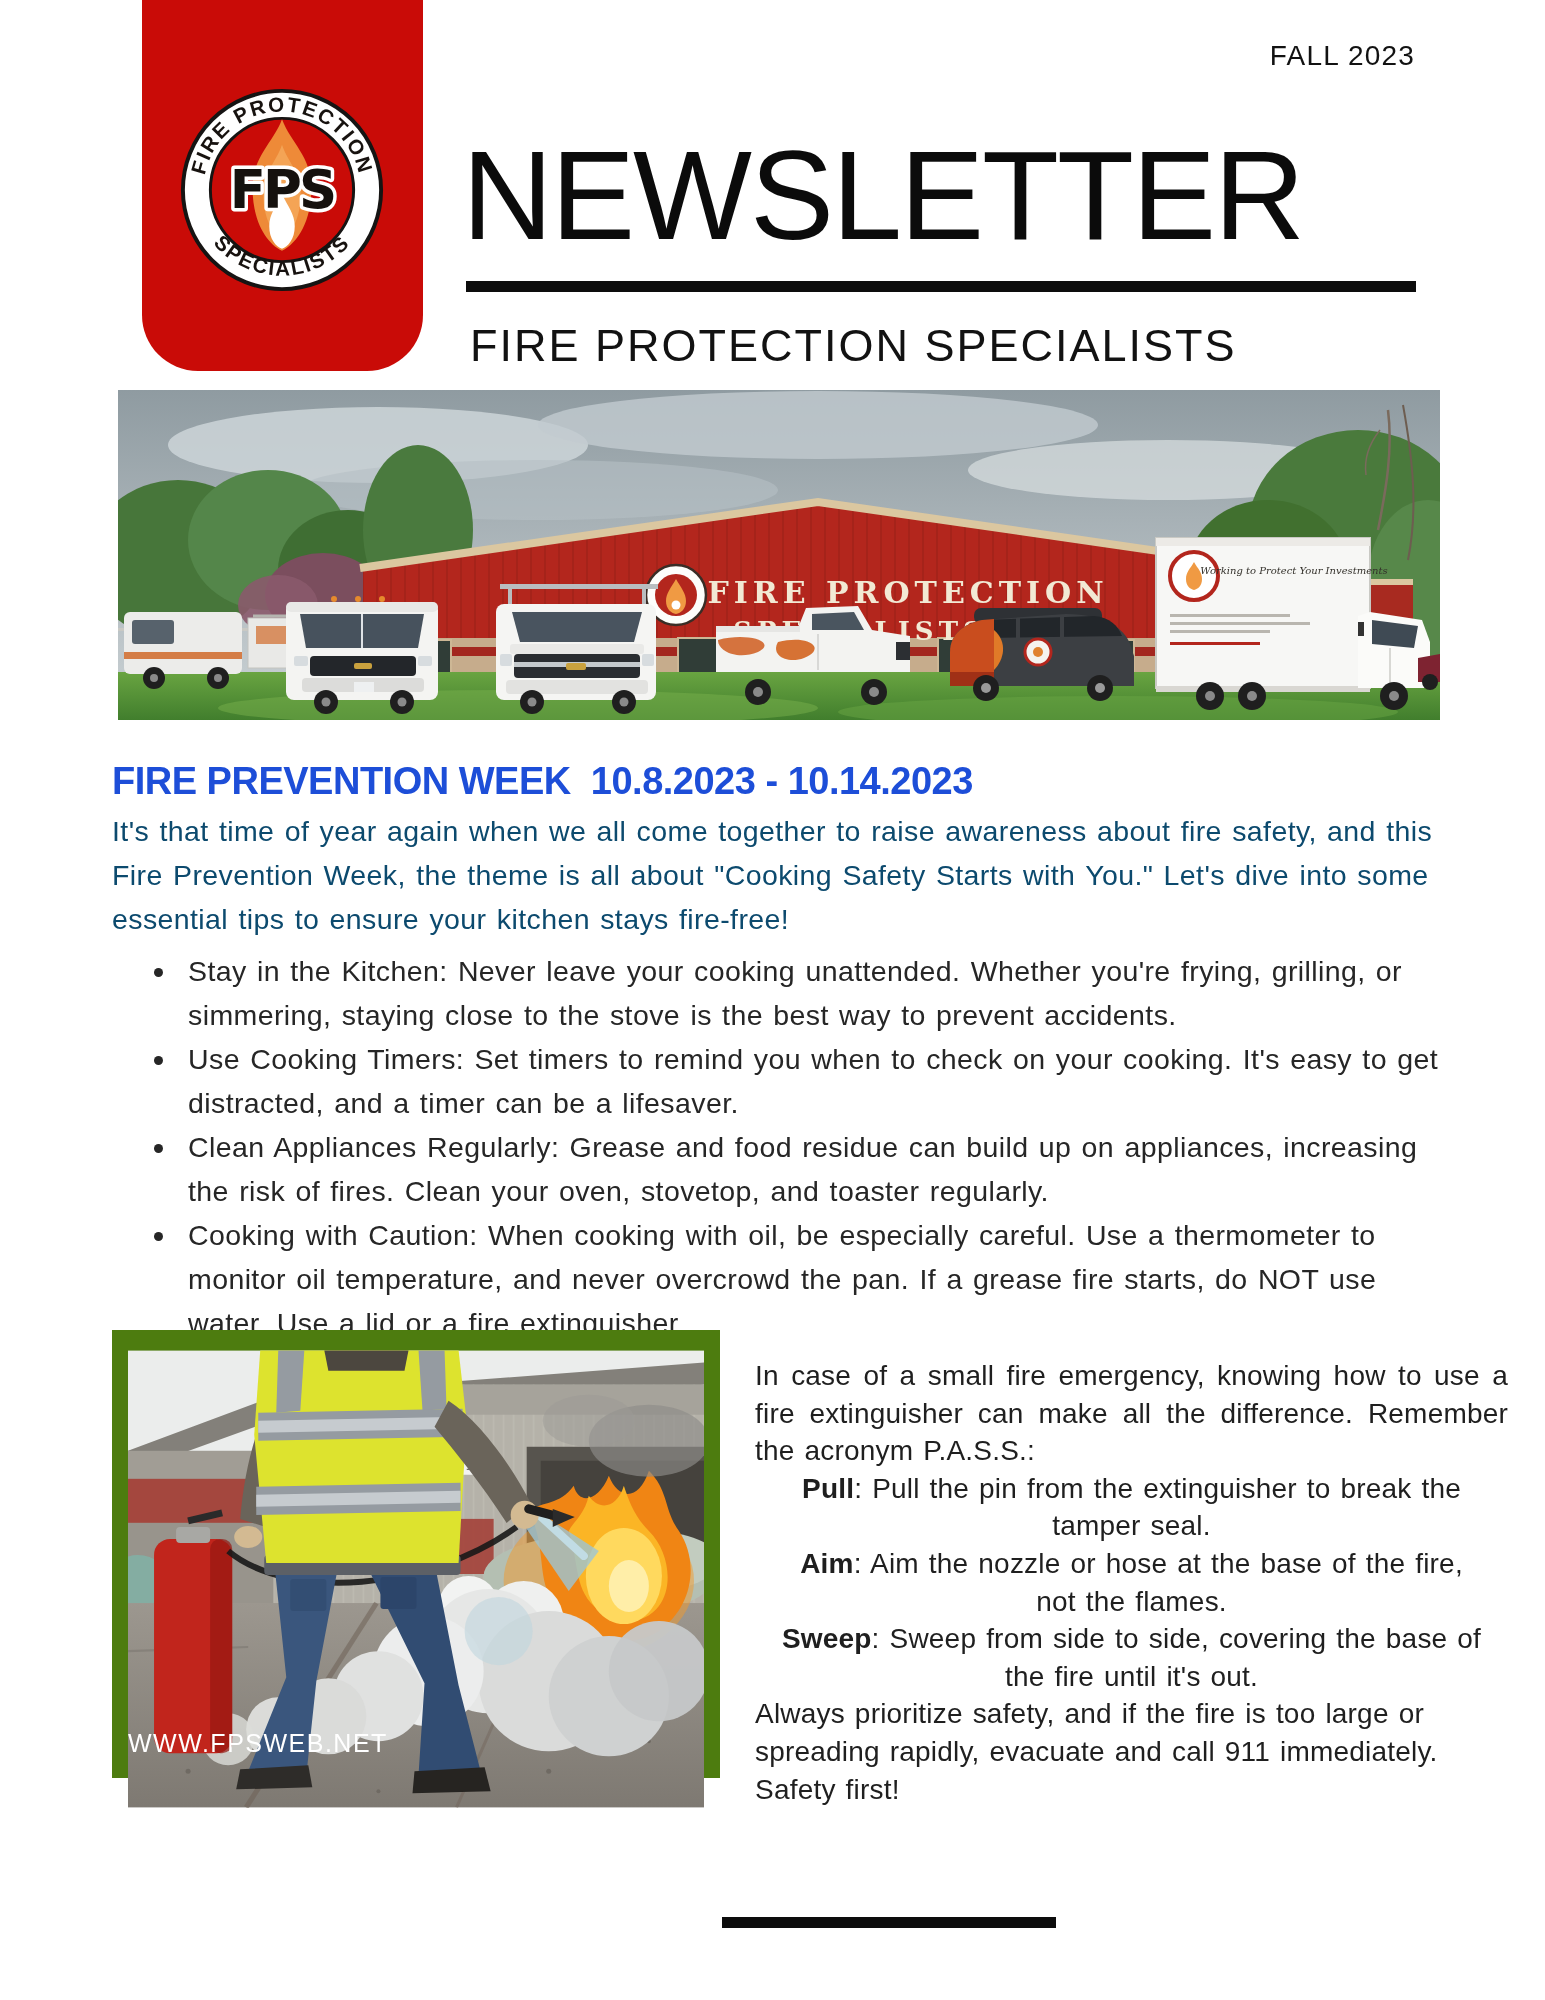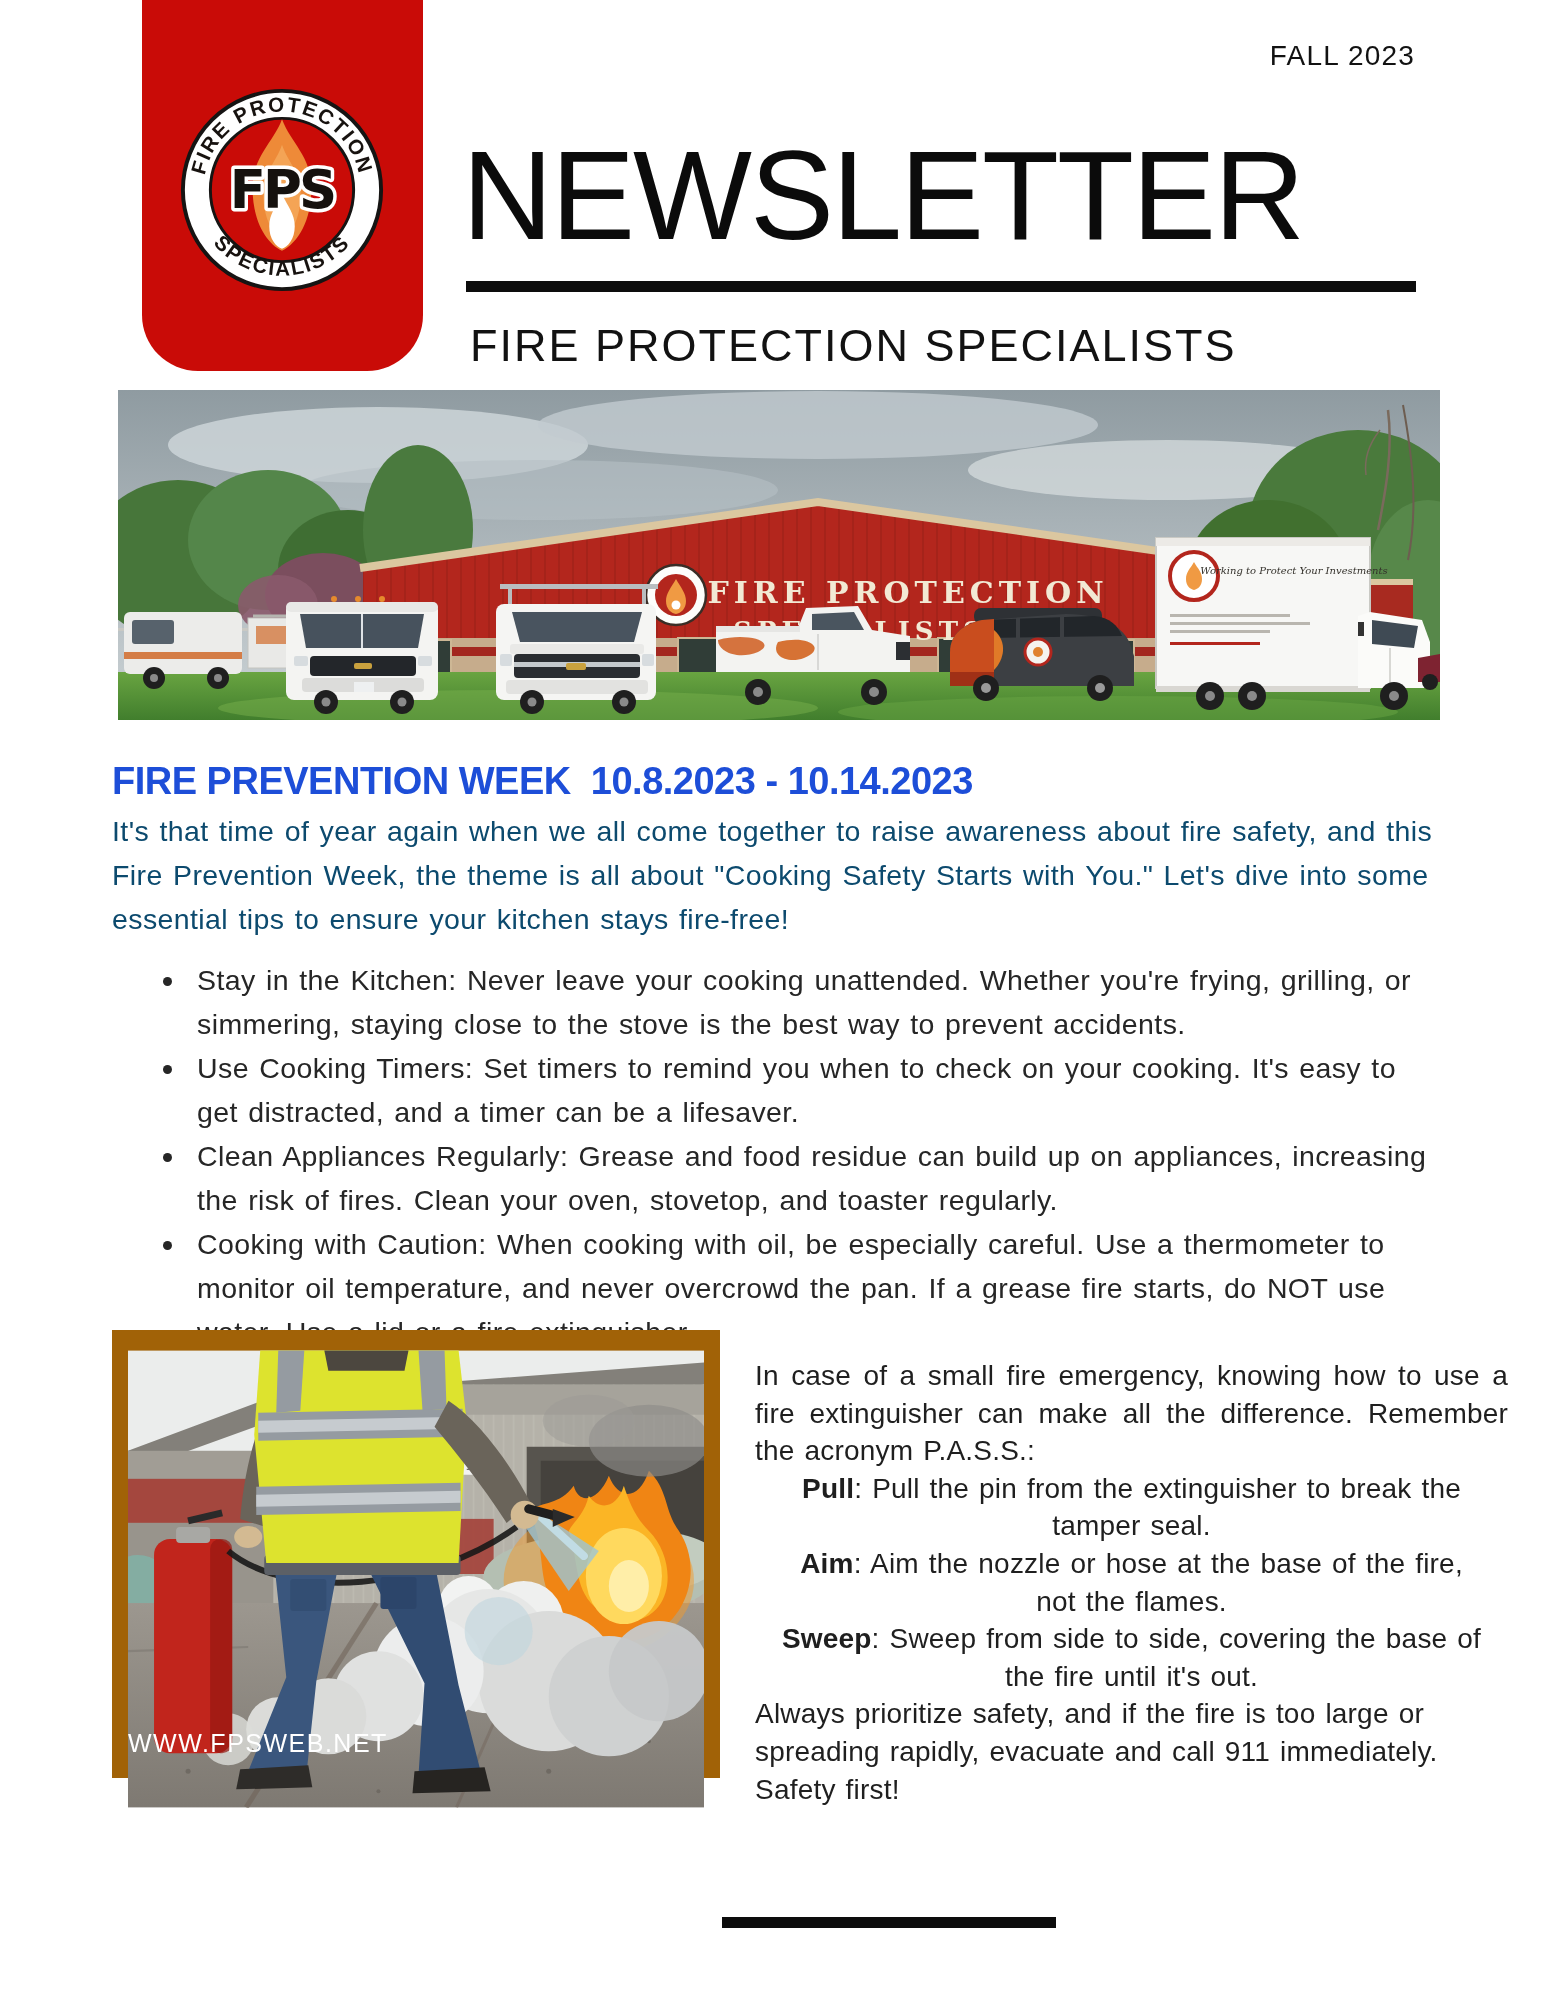--- a/index.html
+++ b/index.html
@@ -17,26 +17,26 @@
   .logo-badge{position:absolute;left:36px;top:86px;}
   
   .photo1{left:118px;top:390px;width:1322px;height:330px;}
   .photo1 svg,.photo2 svg{display:block;}
   
   .h1{left:112px;top:760px;font-size:38px;font-weight:bold;letter-spacing:-0.5px;color:#1d4ed8;white-space:nowrap;}
   .para1{left:112px;top:809px;width:1360px;font-size:28.5px;line-height:44px;
          letter-spacing:0.4px;word-spacing:2px;color:#0c4a6e;}
   .tips{left:112px;top:941px;width:1340px;font-size:28.5px;line-height:44px;
         letter-spacing:0.4px;word-spacing:2px;color:#262626;}
-  .tips ul{margin:17px;padding-left:58px;}
+  .tips ul{margin:8px;padding-left:58px;}
   .tips li{padding-left:10px;}
   
   .h2{left:755px;top:1300px;width:753px;text-align:right;font-size:38px;font-weight:bold;
       letter-spacing:-0.5px;color:#0e0e0e;white-space:nowrap;}
-  .redbox{left:112px;top:1330px;width:608px;height:448px;background:#a16207;}
+  .redbox{left:112px;top:1330px;width:608px;height:448px;background:#4d7c0f;}
   .photo2{position:absolute;left:16px;top:20px;width:576px;height:458px;}
   .site{position:absolute;left:16px;bottom:20px;font-size:25px;letter-spacing:1.5px;
         color:#ffffff;text-decoration:none;}
   .rightcol{left:755px;top:1357px;width:753px;font-size:28px;line-height:37.6px;
             letter-spacing:0.2px;word-spacing:2px;color:#1f1f1f;}
   .rc-intro{margin:0;text-align:justify;}
   .steps{width:700px;margin:0 auto;text-align:center;}
   .pass-step b{font-weight:bold;}
   .rc-outro{margin:0;text-align:left;}
   .bottom-rule{left:722px;top:1917px;width:334px;height:11px;background:#0c0c0c;}

